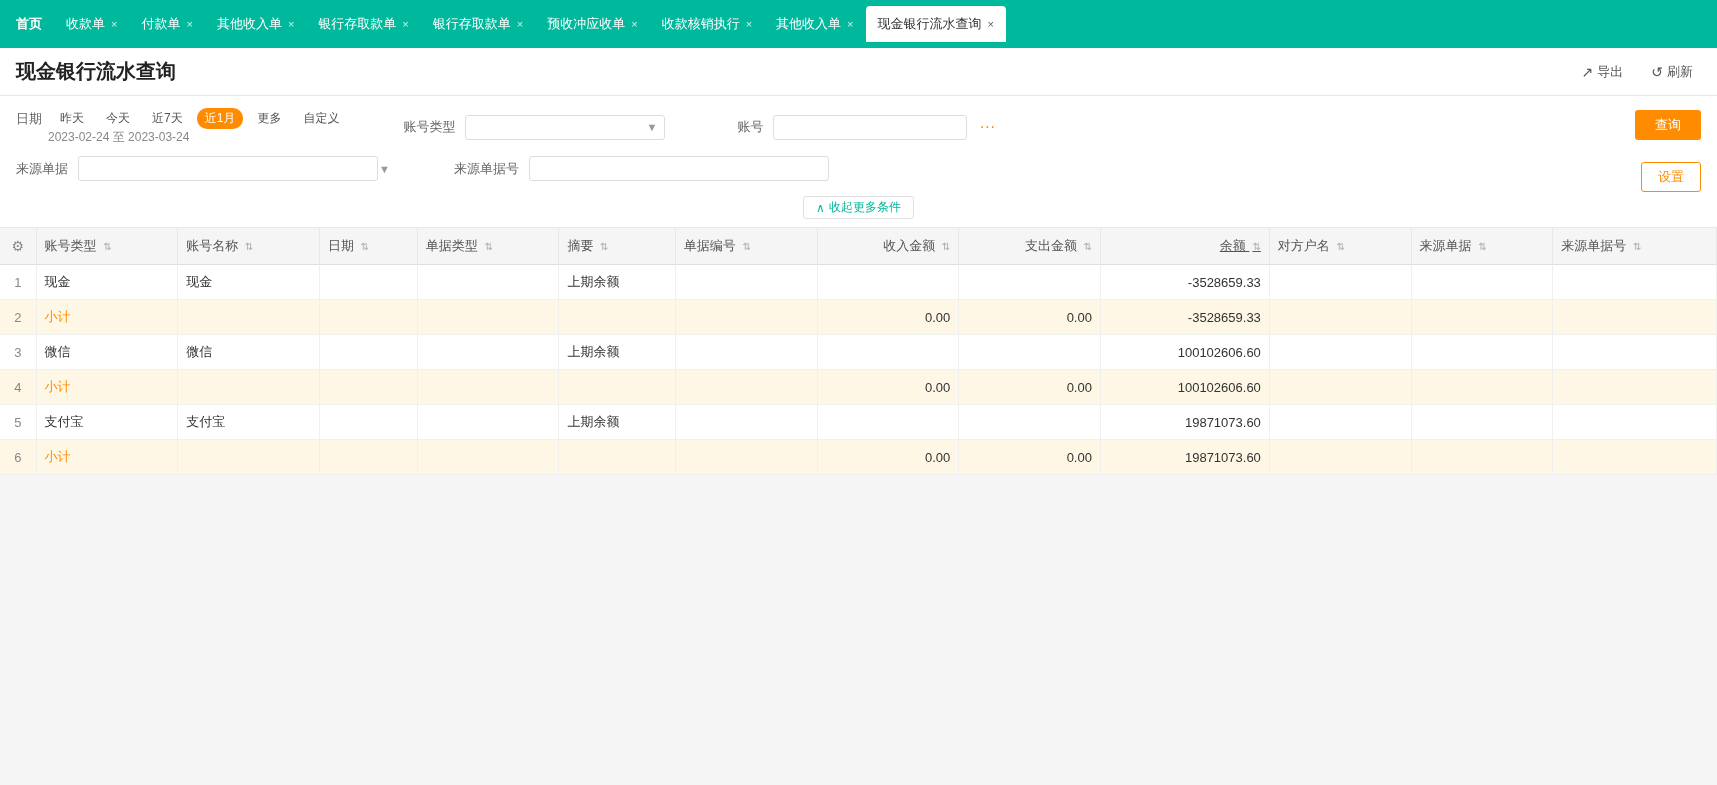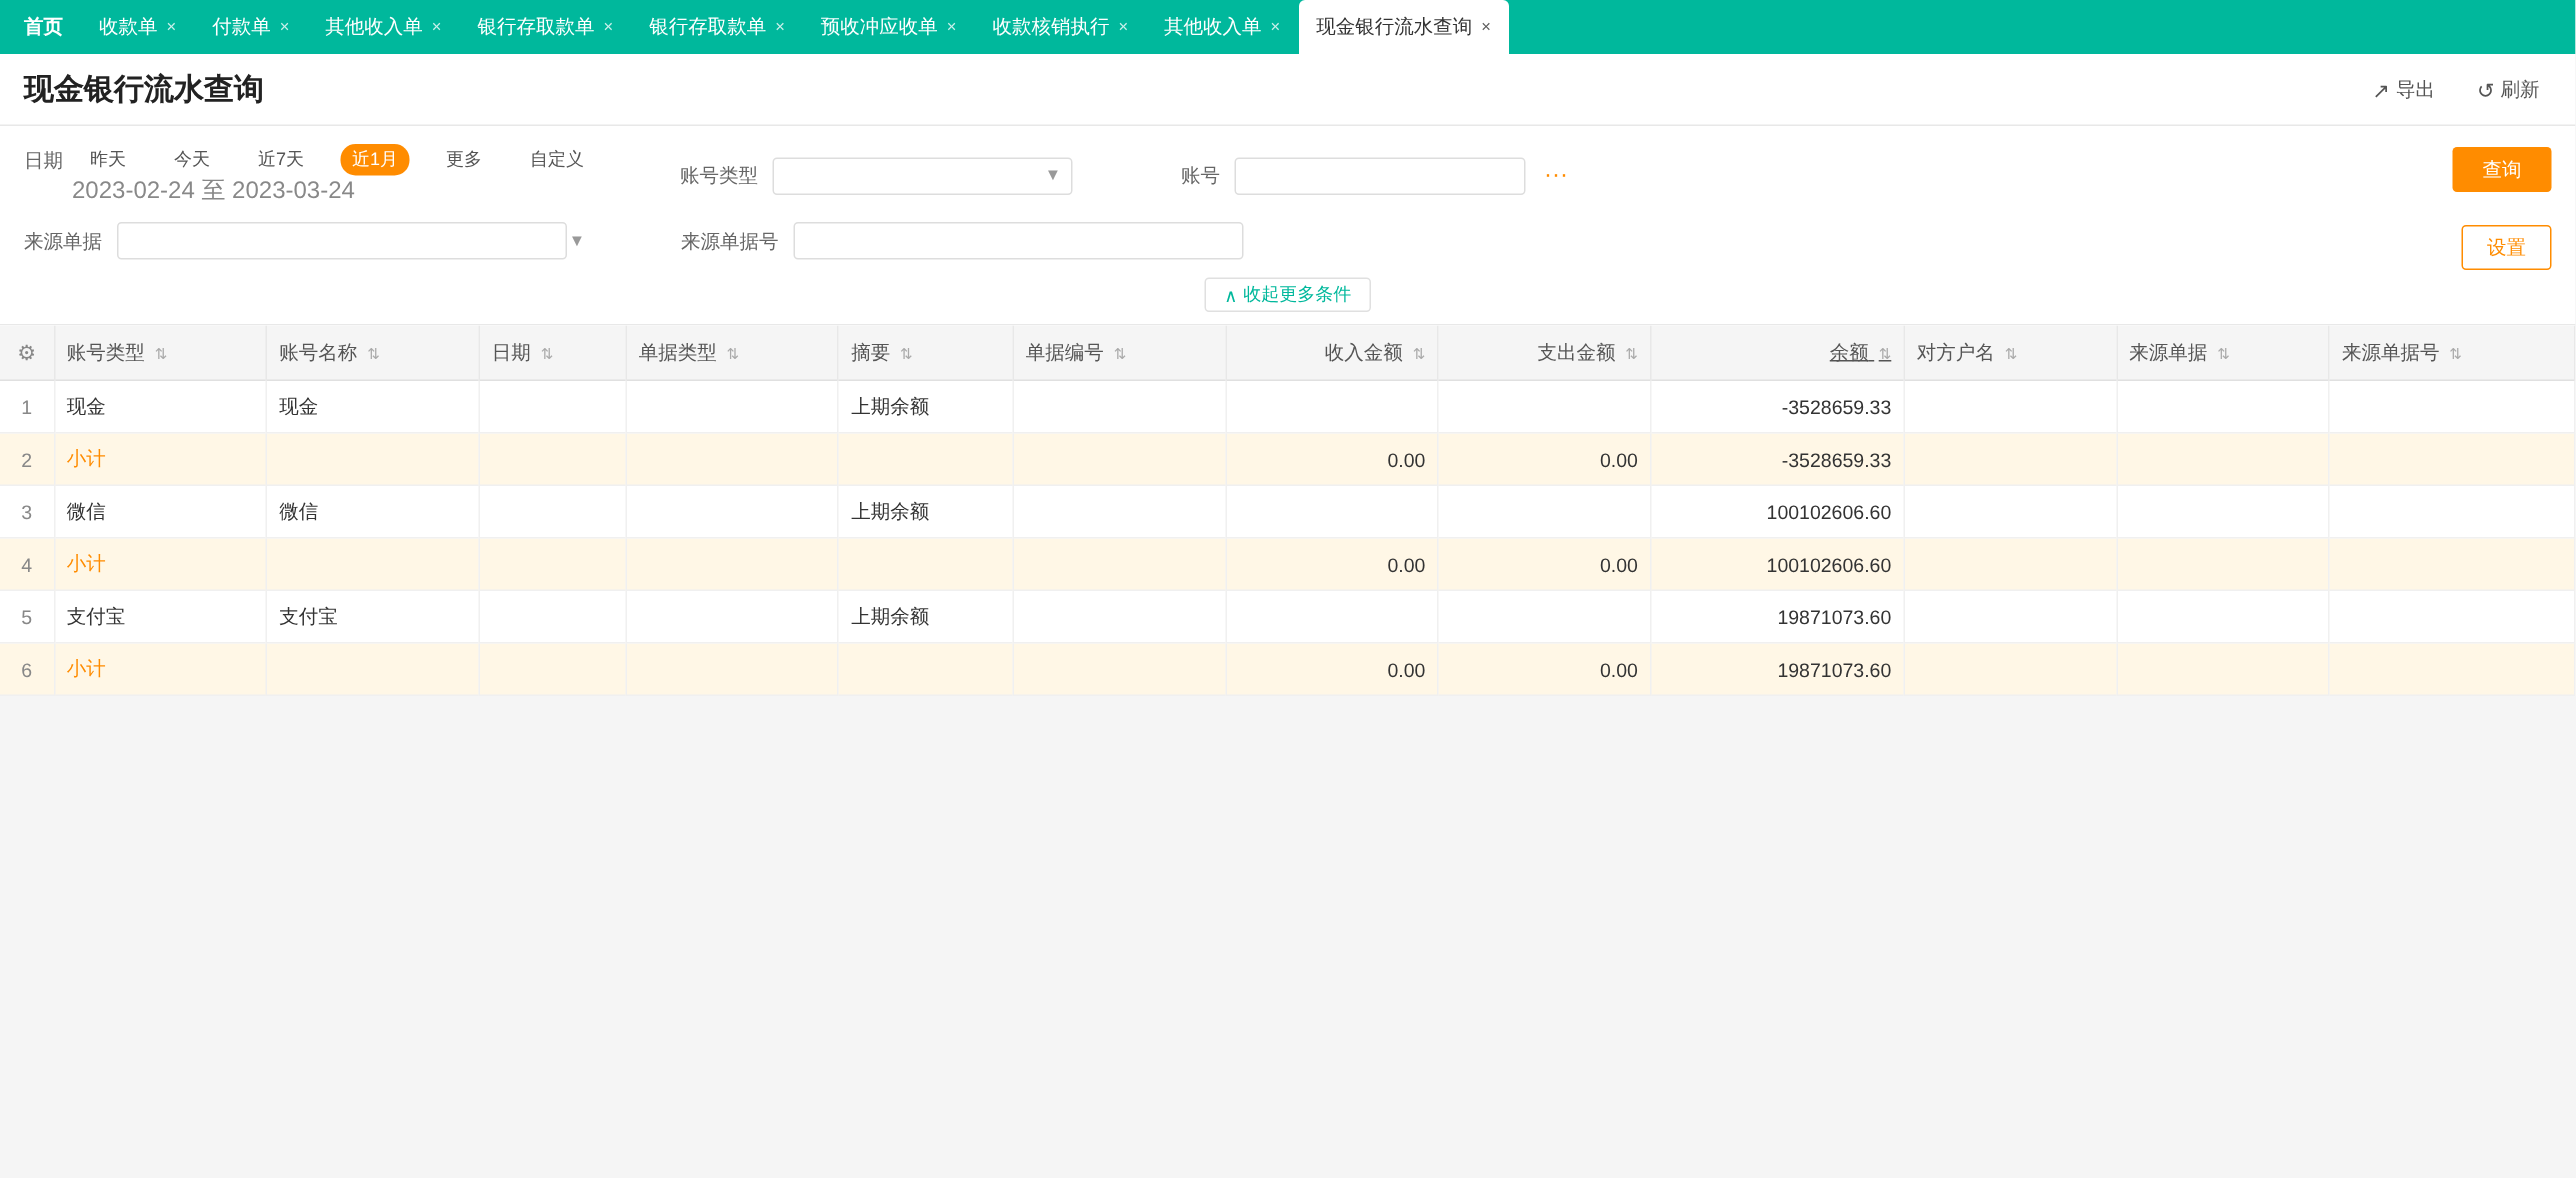--- a/index.html
+++ b/index.html
@@ -3,21 +3,21 @@
   <meta charset="utf-8">
   <style>
     * { margin: 0; padding: 0; box-sizing: border-box; }
     body { font-family: 'Microsoft YaHei', Arial, sans-serif; font-size: 13px; background: #f5f5f5; color: #333; }
 
     
     .top-nav {
       background: #00b89c;
       display: flex;
       align-items: center;
-      height: 36px;
+      height: 48px;
       padding: 0 4px;
       overflow: hidden;
     }
     .nav-item {
       color: #fff;
       padding: 0 12px;
       height: 36px;
       display: flex;
       align-items: center;
       cursor: pointer;
@@ -83,38 +83,38 @@
     }
     .filter-label {
       color: #666;
       font-size: 13px;
       white-space: nowrap;
       margin-right: 4px;
     }
     .date-options {
       display: flex;
       align-items: center;
-      gap: 16px;
+      gap: 6px;
     }
     .date-btn {
       padding: 2px 8px;
       border-radius: 10px;
       cursor: pointer;
       font-size: 12px;
       color: #555;
       background: transparent;
       border: none;
     }
     .date-btn.active {
       background: #ff8c00;
       color: #fff;
       border-radius: 10px;
     }
     .date-range {
-      font-size: 16px;
+      font-size: 12px;
       color: #888;
       margin-left: 4px;
     }
     .filter-select {
       border: 1px solid #ddd;
       border-radius: 3px;
       padding: 4px 28px 4px 8px;
       font-size: 13px;
       color: #333;
       background: #fff;

